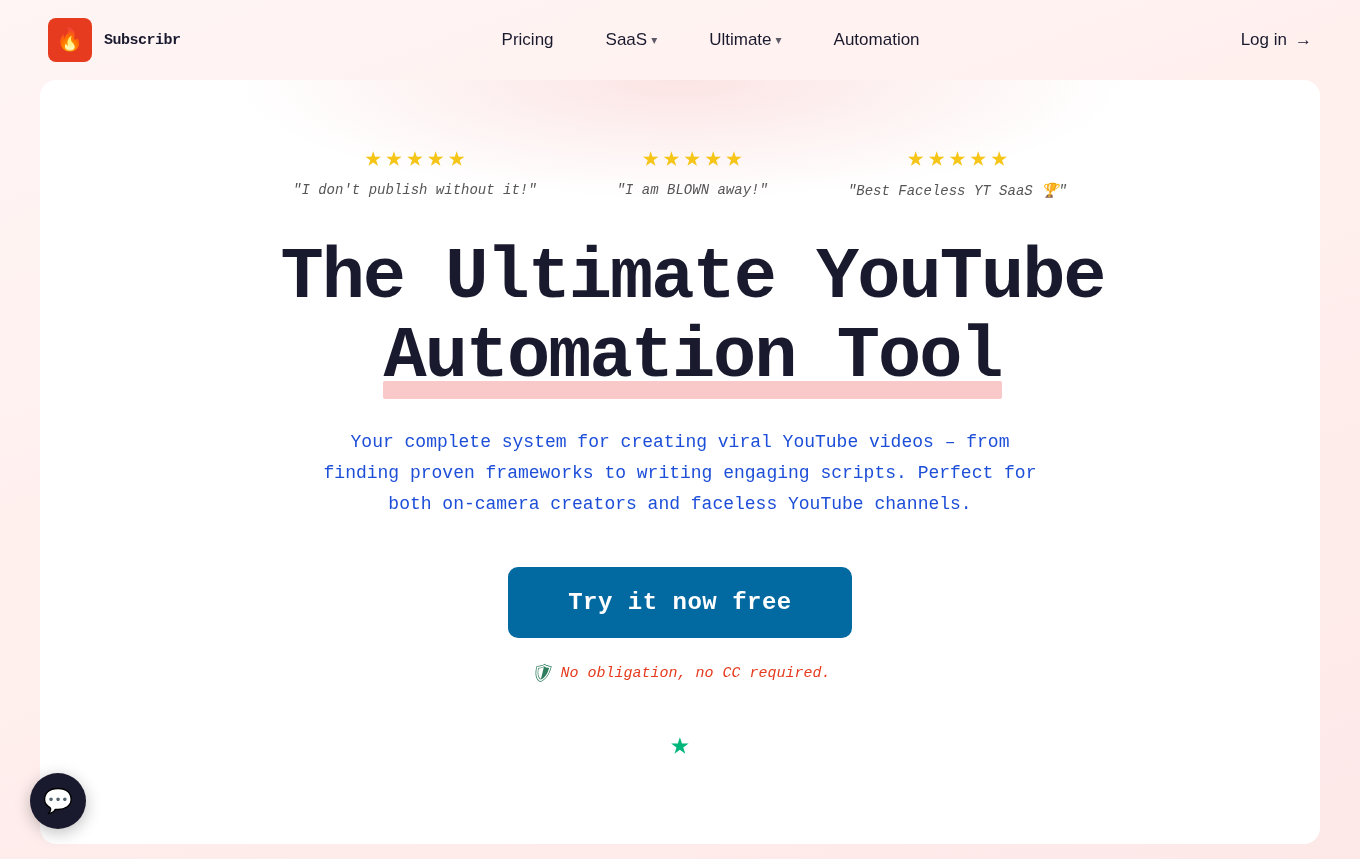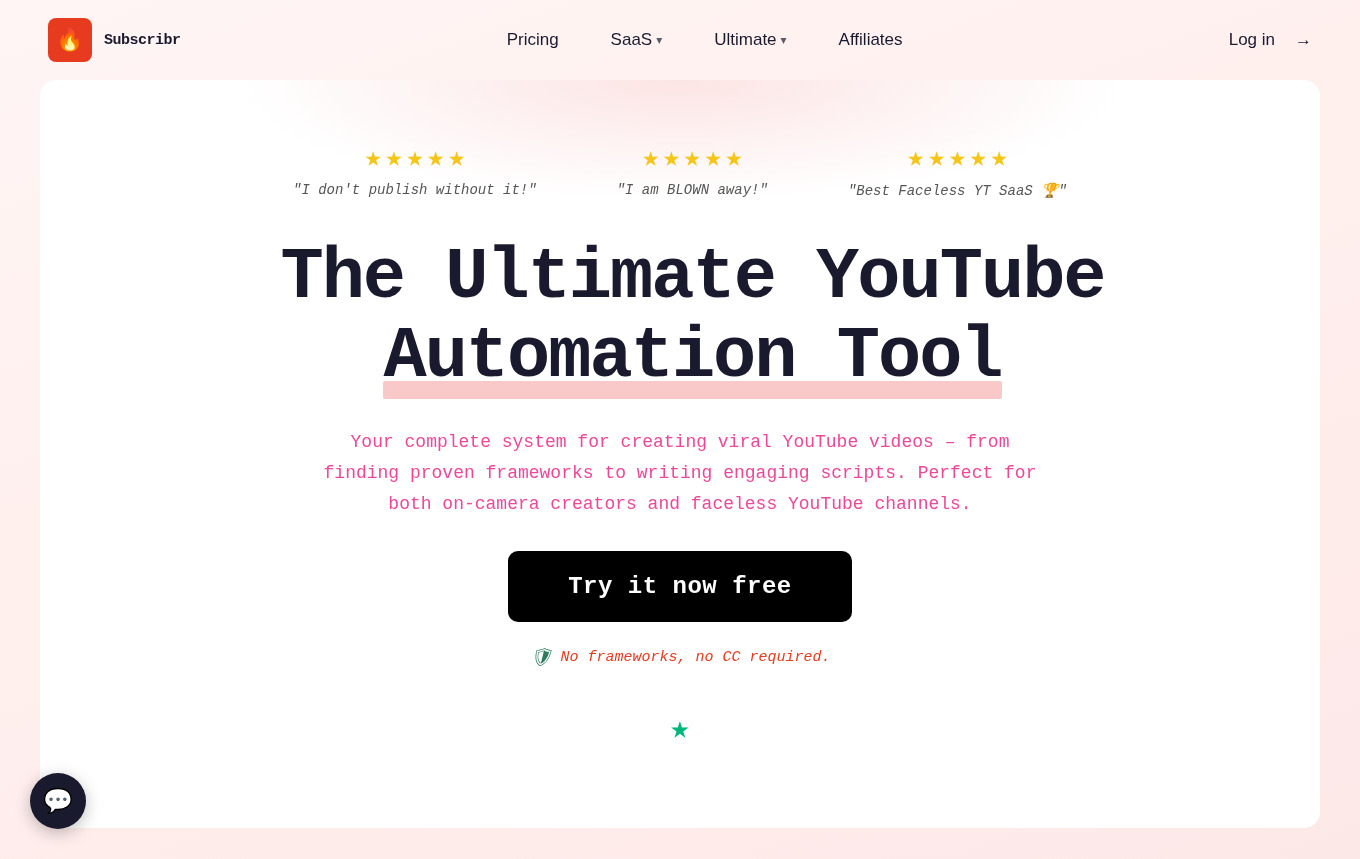--- a/index.html
+++ b/index.html
@@ -69,21 +69,21 @@
     }
 
     .nav-links li a .chevron {
       font-size: 12px;
       opacity: 0.7;
     }
 
     .nav-login {
       display: flex;
       align-items: center;
-      gap: 20px;
+      gap: 8px;
       text-decoration: none;
       color: #1a1a2e;
       font-size: 17px;
       font-weight: 500;
       font-family: 'Helvetica Neue', Arial, sans-serif;
     }
 
     
     .hero-container {
       background: #fff;
@@ -171,32 +171,32 @@
       width: 100%;
       height: 18px;
       background: #f9c8c8;
       z-index: -1;
       border-radius: 2px;
     }
 
     
     .hero-sub {
       font-size: 18px;
-      color: #ec4899;
+      color: #1d4ed8;
       line-height: 1.7;
       max-width: 740px;
-      margin-bottom: 32px;
+      margin-bottom: 48px;
       font-family: 'Courier New', Courier, monospace;
       position: relative;
       z-index: 1;
     }
 
     
     .cta-button {
-      background: #000000;
+      background: #0369a1;
       color: #fff;
       border: none;
       border-radius: 10px;
       padding: 22px 60px;
       font-size: 24px;
       font-weight: 700;
       font-family: 'Courier New', Courier, monospace;
       cursor: pointer;
       letter-spacing: 0.5px;
       margin-bottom: 24px;
@@ -284,21 +284,21 @@
       </a>
     </li>
     <li>
       <a href="#">
         <span>Ultimate</span>
         <span class="chevron">▾</span>
       </a>
     </li>
     <li>
       <a href="#">
-        <span>Affiliates</span>
+        <span>Automation</span>
       </a>
     </li>
   </ul>
 
   <a href="#" class="nav-login">
     <span>Log in</span>
     <span>→</span>
   </a>
 </nav>
 
@@ -347,21 +347,21 @@
       <span>Automation Tool</span>
     </span>
   </h1>
 
   <p class="hero-sub">Your complete system for creating viral YouTube videos – from finding proven frameworks to writing engaging scripts. Perfect for both on-camera creators and faceless YouTube channels.</p>
 
   <button class="cta-button">Try it now free</button>
 
   <div class="no-cc">
     <span class="shield-icon">🛡</span>
-    <span>No frameworks, no CC required.</span>
+    <span>No obligation, no CC required.</span>
   </div>
 
   <div class="trustpilot-hint">
     <span class="trustpilot-star">★</span>
   </div>
 
 </div>
 
 <div class="chat-bubble">
   <span class="chat-bubble-icon">💬</span>

